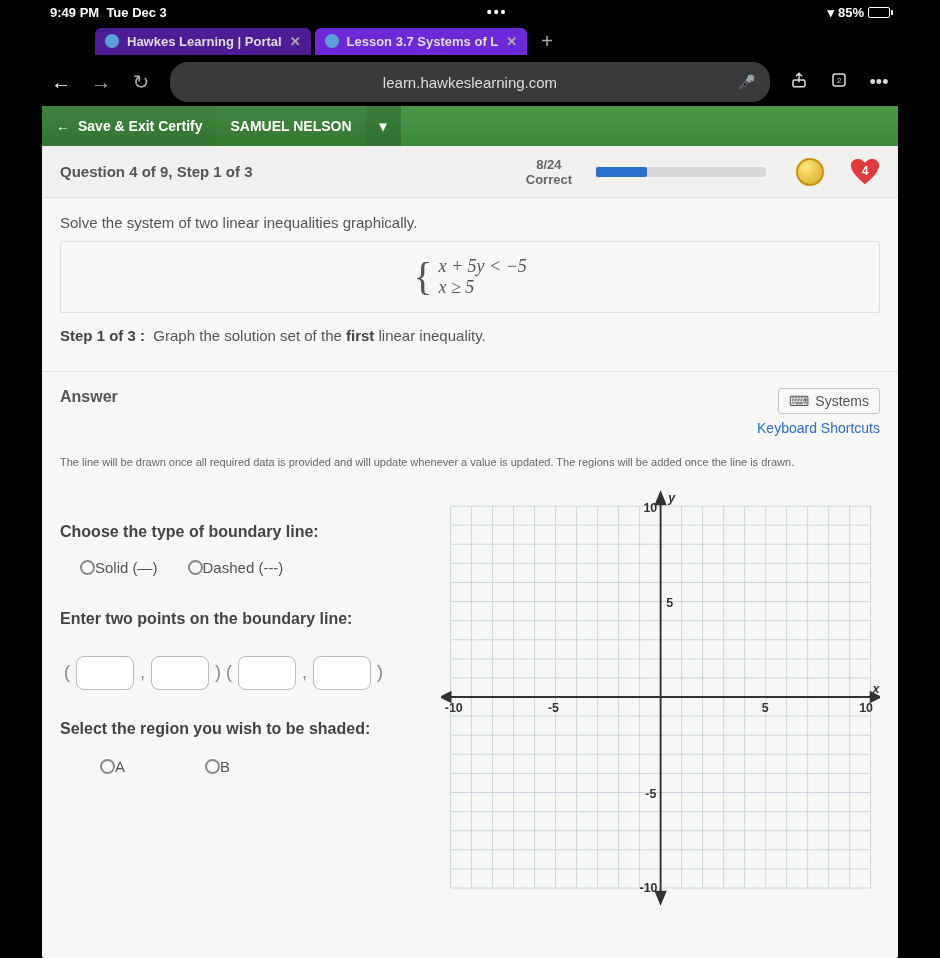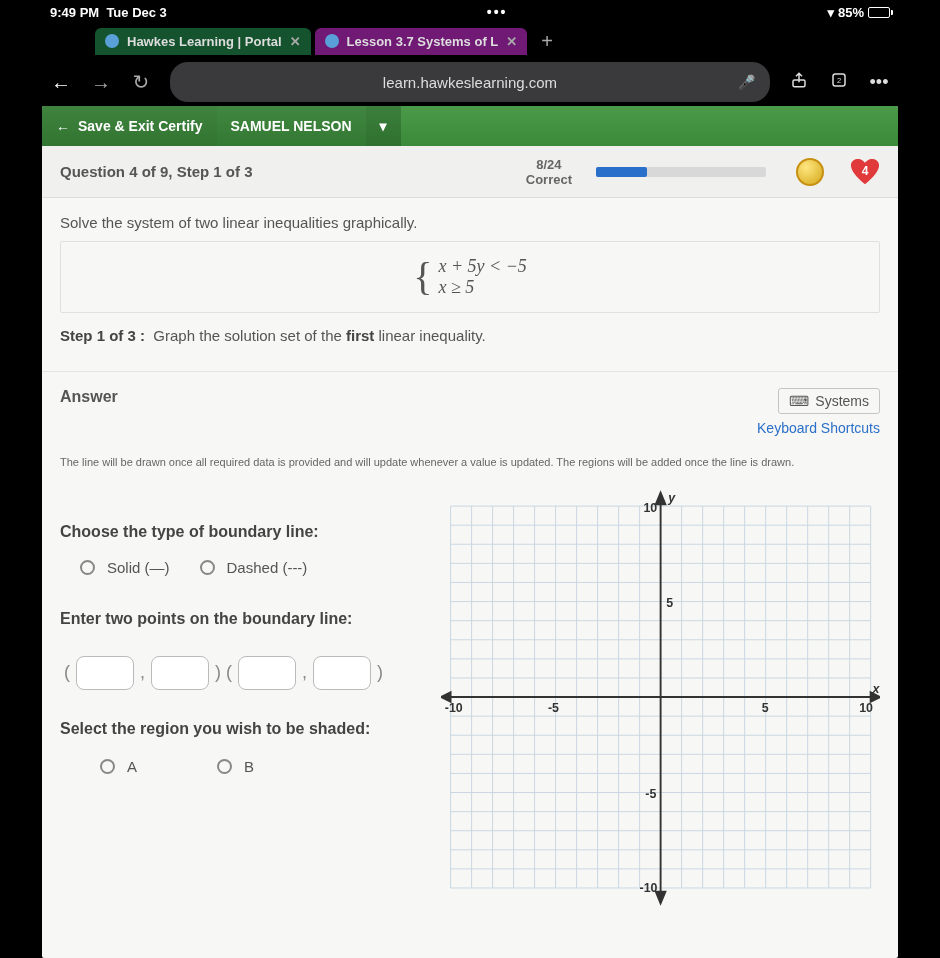--- a/index.html
+++ b/index.html
@@ -33,26 +33,26 @@
     width: 2px; height: 5px; background: #fff; border-radius: 0 1px 1px 0;
   }
   .battery-fill { background: #fff; height: 100%; width: 85%; border-radius: 1px; }
 
   .tab-strip {
     display: flex; align-items: center; gap: 4px;
     padding: 0 50px 0 95px; height: 34px;
   }
   .tab {
     display: flex; align-items: center; gap: 8px;
-    background: #701a75; color: #ddd;
+    background: #6d28d9; color: #ddd;
     padding: 6px 10px; border-radius: 6px 6px 0 0;
     font-size: 13px; font-weight: 600;
     max-width: 220px;
   }
-  .tab.inactive { background: #14532d; }
+  .tab.inactive { background: #4c1d95; }
   .tab-favicon {
     width: 14px; height: 14px; background: #5aa0d8; border-radius: 50%;
     flex: 0 0 14px;
   }
   .tab-title { white-space: nowrap; overflow: hidden; text-overflow: ellipsis; flex:1;}
   .tab-close { color: #aaa; font-size: 13px; flex: 0 0 auto; }
   .tab-plus { color: #aaa; font-size: 20px; padding: 0 10px; }
 
   .browser-bar {
     display: flex; align-items: center; gap: 18px;
@@ -134,21 +134,21 @@
     padding: 4px 10px; border-radius: 3px; font-size: 14px;
     display: inline-flex; align-items: center; gap: 6px;
   }
   .kbd-shortcuts { color: #2a6fc9; font-size: 14px; text-align: right; margin-top: 6px; }
   .hint-text { color: #666; font-size: 11px; margin: 18px 0 6px; line-height: 1.5; }
 
   .work-area { display: flex; gap: 20px; }
   .controls { flex: 0 0 44%; padding-top: 30px; }
   .controls h4 { font-size: 16px; color: #444; margin: 16px 0 14px; font-weight: 700; }
   .radio-row { display: flex; gap: 30px; padding: 4px 20px 18px; color: #555; font-size:15px;}
-  .radio-item { display: flex; align-items: center; gap: 12px; }
+  .radio-item { display: flex; align-items: center; gap: 0; }
   .radio-dot {
     width: 15px; height: 15px; border: 2px solid #888; border-radius: 50%;
   }
   .point-inputs { display: flex; align-items: center; gap: 6px; color: #888; font-size: 18px; padding: 14px 4px; }
   .pt-box {
     width: 58px; height: 34px; border: 1px solid #bbb; border-radius: 8px;
     background: #fff;
   }
   .region-row { display: flex; gap: 80px; padding: 6px 40px; color:#555; font-size:15px;}
 

